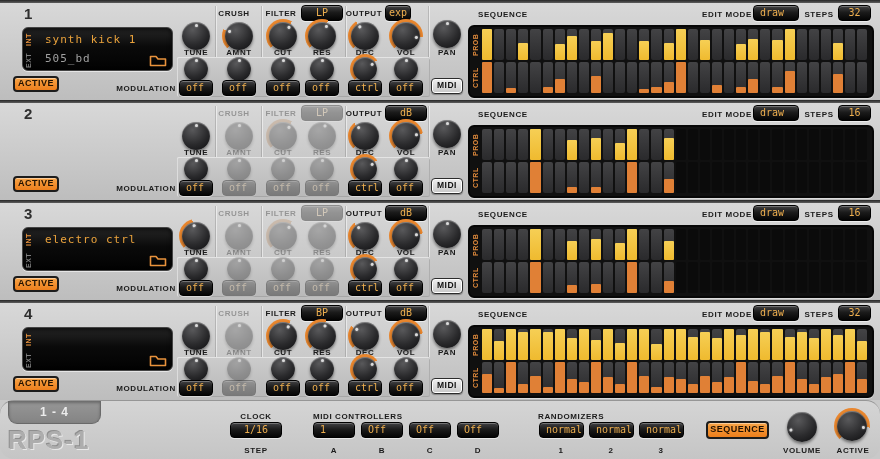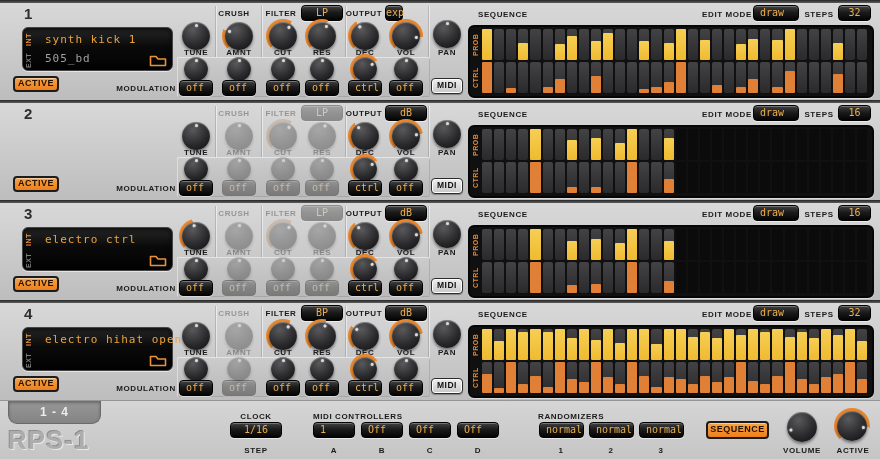--- a/index.html
+++ b/index.html
@@ -69,21 +69,21 @@
       <div class="hdiv" style="top: 0px; height: 3px;"></div>
       <div class="vsep" style="left: 215px; top: 6px; height: 90px;"></div>
       <div class="vsep" style="left: 261px; top: 6px; height: 90px;"></div>
       <div class="vsep" style="left: 345px; top: 6px; height: 90px;"></div>
       <div class="vsep" style="left: 428px; top: 6px; height: 90px;"></div>
       <div class="lbl chnum" style="left: 24px; top: 5px;">1</div>
       <div class="lbl cen" style="left: 234px; top: 9px;">CRUSH</div>
       <div class="lbl cen" style="left: 281px; top: 9px;">FILTER</div>
       <div class="dd ddc" style="left: 301px; top: 5px; width: 42px;">LP</div>
       <div class="lbl cen" style="left: 364px; top: 9px;">OUTPUT</div>
-      <div class="dd ddc" style="left: 385px; top: 5px; width: 18px;">exp</div>
+      <div class="dd ddc" style="left: 385px; top: 5px; width: 26px;">exp</div>
       <div class="modpanel" style="left: 177px; top: 57px; width: 253px; height: 40px;"></div>
       <div class="lbl cen" style="left: 146px; top: 84px;">MODULATION</div>
       <div class="kwrap" style="left: 182px; top: 22px; width: 28px; height: 28px;">
         <div class="knob" style="left: 0px; top: 0px; width: 28px; height: 28px;">
           <div class="ind" style="transform: rotate(0deg);"></div>
         </div>
       </div>
       <div class="lbl cen" style="left: 196px; top: 48px;">TUNE</div>
       <div class="kwrap" style="left: 184px; top: 57px; width: 24px; height: 24px;">
         <div class="knob" style="left: 0px; top: 0px; width: 24px; height: 24px;">
@@ -799,21 +799,20 @@
       <div class="dd" style="left: 389px; top: 80px; width: 34px;">off</div>
       <div class="kwrap" style="left: 433px; top: 20px; width: 28px; height: 28px;">
         <div class="knob" style="left: 0px; top: 0px; width: 28px; height: 28px;">
           <div class="ind" style="transform: rotate(0deg);"></div>
         </div>
       </div>
       <div class="lbl cen" style="left: 447px; top: 48px;">PAN</div>
       <div class="disp" style="left: 22px; top: 27px; width: 151px; height: 44px;">
         <div class="vlab vint" style="left: 2px; top: 3px; height: 18px;">INT</div>
         <div class="vlab vext" style="left: 2px; top: 23px; height: 18px;">EXT</div>
-        <div class="iname" style="left: 22px; top: 5px;">electro hihat open</div>
         <div class="ename" style="left: 22px; top: 24px;"></div>
         <div style="position: absolute; left: 126px; top: 25px; width: 18px; height: 14px;"><svg width="18" height="14" viewBox="0 0 18 14">
             <path d="M1.5 3.5 h5.5 l2 2.5 h7.5 v6.5 h-15 z" fill="none" stroke="#e8923c" stroke-width="1.6" stroke-linejoin="round"></path>
           </svg></div>
       </div>
       <div class="activebtn" style="left: 13px; top: 76px; width: 46px; height: 16px;">ACTIVE</div>
       <div class="midi" style="left: 431px; top: 78px; width: 32px; height: 16px;">MIDI</div>
       <div class="lbl" style="left: 478px; top: 10px;">SEQUENCE</div>
       <div class="lbl cen" style="left: 727px; top: 10px;">EDIT MODE</div>
       <div class="dd" style="left: 753px; top: 5px; width: 46px;">draw</div>
@@ -1009,21 +1008,21 @@
           <div class="bar ctrl" style="height: 19px;"></div>
         </div>
         <div class="cell" style="left: 375px; top: 35px; width: 10.2px; height: 31px;">
           <div class="bar ctrl" style="height: 31px;"></div>
         </div>
         <div class="cell" style="left: 387.1px; top: 35px; width: 10.2px; height: 31px;">
           <div class="bar ctrl" style="height: 14px;"></div>
         </div>
       </div>
     </div>
-    <div class="bottom" style="top: 400px; height: 59px;">
+    <div class="bottom" style="top: 400px; height: 59px; border-radius: 14px;">
       <div class="tab tabsel" style="left: 8px; width: 93px;">1 - 4</div>
       <div class="logo" style="left: 8px; top: 24px;">RPS-1</div>
       <div class="lbl cen" style="left: 256px; top: 11px;">CLOCK</div>
       <div class="dd ddc" style="left: 230px; top: 21px; width: 52px;">1/16</div>
       <div class="lbl cen" style="left: 256px; top: 45px;">STEP</div>
       <div class="lbl" style="left: 313px; top: 11px;">MIDI CONTROLLERS</div>
       <div class="dd" style="left: 313px; top: 21px; width: 42px;">1</div>
       <div class="lbl cen" style="left: 334px; top: 45px;">A</div>
       <div class="dd" style="left: 361px; top: 21px; width: 42px;">Off</div>
       <div class="lbl cen" style="left: 382px; top: 45px;">B</div>

